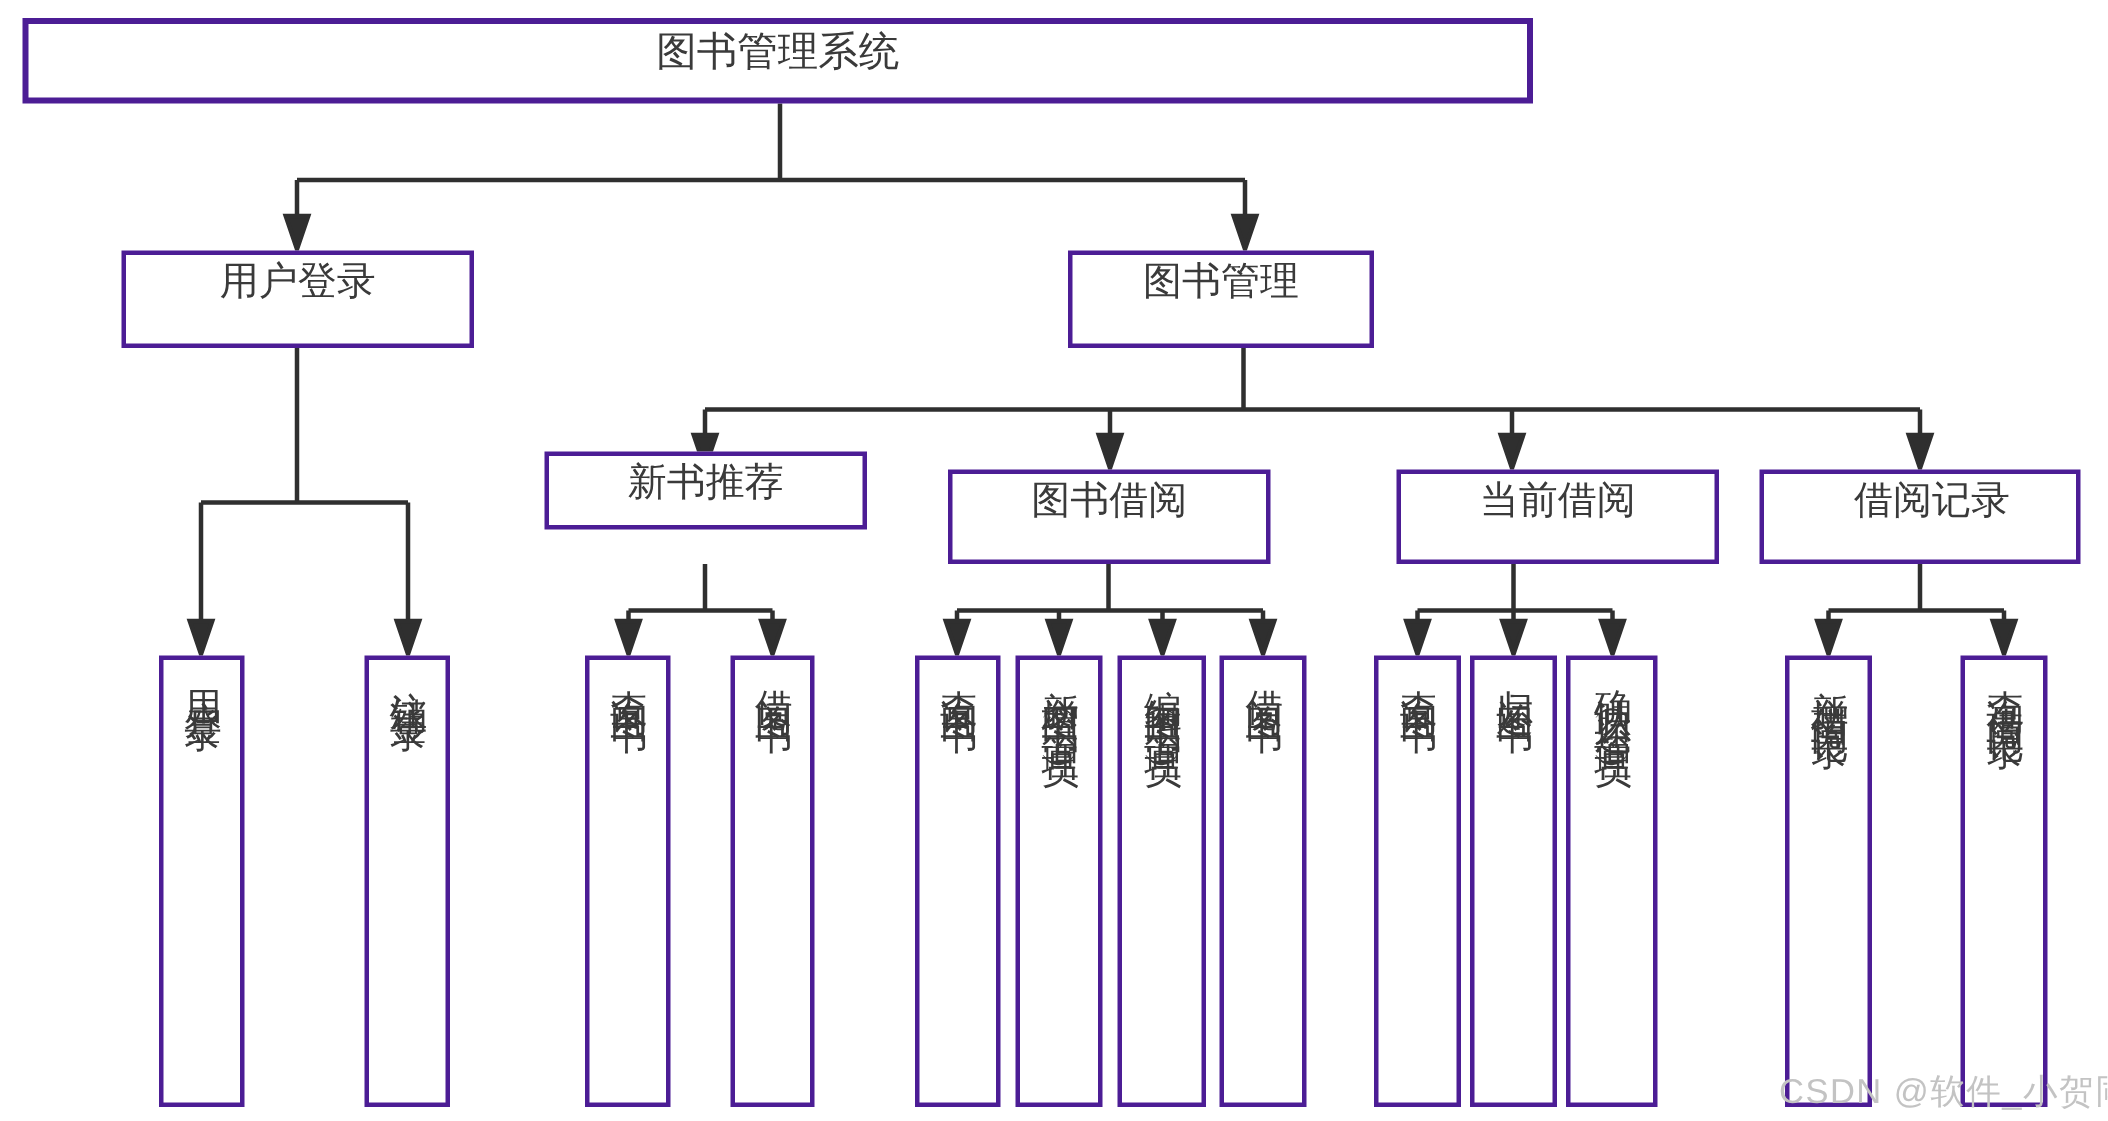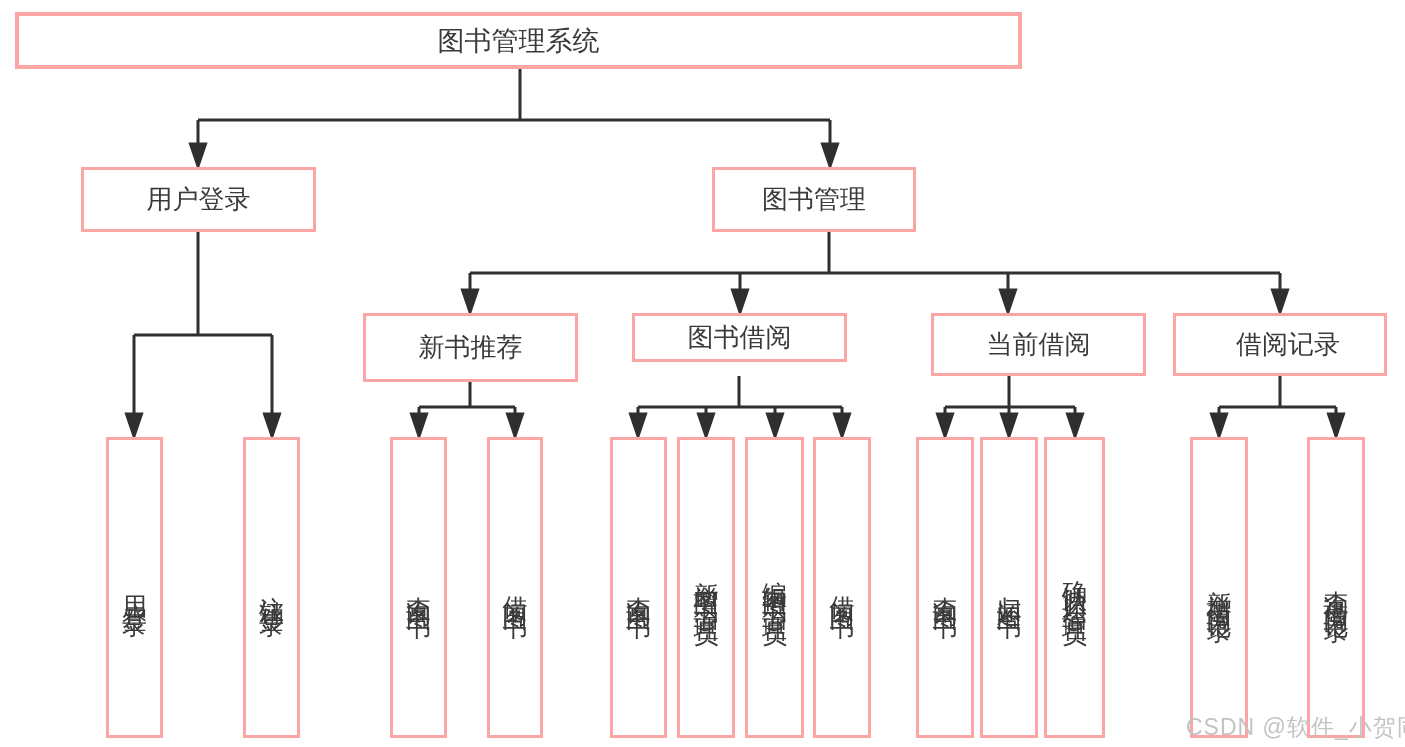--- a/index.html
+++ b/index.html
@@ -2,22 +2,22 @@
 <html><head>
 <meta charset="utf-8">
 <style>
   html,body{margin:0;padding:0;background:#ffffff;}
   .canvas{
     position:relative;width:1405px;height:747px;background:#ffffff;
     font-family:"Liberation Sans","DejaVu Sans",sans-serif;color:#333333;overflow:hidden;
   }
   svg.connectors{position:absolute;left:0;top:0;width:1405px;height:747px;z-index:1;}
   .node{
-    position:absolute;background:#ffffff;border:3px solid #fca5a5;box-sizing:border-box;
-    display:flex;align-items:center;justify-content:center;z-index:2;
+    position:absolute;background:#ffffff;border:3px solid #4c1d95;box-sizing:border-box;
+    display:flex;justify-content:center;z-index:2;
     font-size:26px;color:#3a3a3a;white-space:nowrap;
   }
   .node.root{border-width:4px;font-size:27px;}
   .node.leaf span{
     writing-mode:vertical-rl;text-orientation:mixed;
     letter-spacing:6px;font-size:25px;line-height:1.15;
   }
   .watermark{
     position:absolute;left:1186px;top:712px;z-index:3;
     font-size:23px;color:#c3c3c3;letter-spacing:1px;white-space:nowrap;
@@ -82,24 +82,24 @@
     <span>图书管理系统</span>
   </div>
 
   <div class="node" style="left:81px;top:167px;width:235px;height:65px;">
     <span>用户登录</span>
   </div>
   <div class="node" style="left:712px;top:167px;width:204px;height:65px;">
     <span>图书管理</span>
   </div>
 
-  <div class="node" style="left:363px;top:313px;width:215px;height:69px;">
+  <div class="node" style="left:363px;top:301px;width:215px;height:52px;">
     <span>新书推荐</span>
   </div>
-  <div class="node" style="left:632px;top:313px;width:215px;height:49px;">
+  <div class="node" style="left:632px;top:313px;width:215px;height:63px;">
     <span>图书借阅</span>
   </div>
   <div class="node" style="left:902px;top:313px;width:215px;height:63px;margin-left:29px;">
     <span>当前借阅</span>
   </div>
   <div class="node" style="left:1173px;top:313px;width:214px;height:63px;padding-left:16px;">
     <span>借阅记录</span>
   </div>
 
   <div class="node leaf" style="left:106px;top:437px;width:57px;height:301px;">

